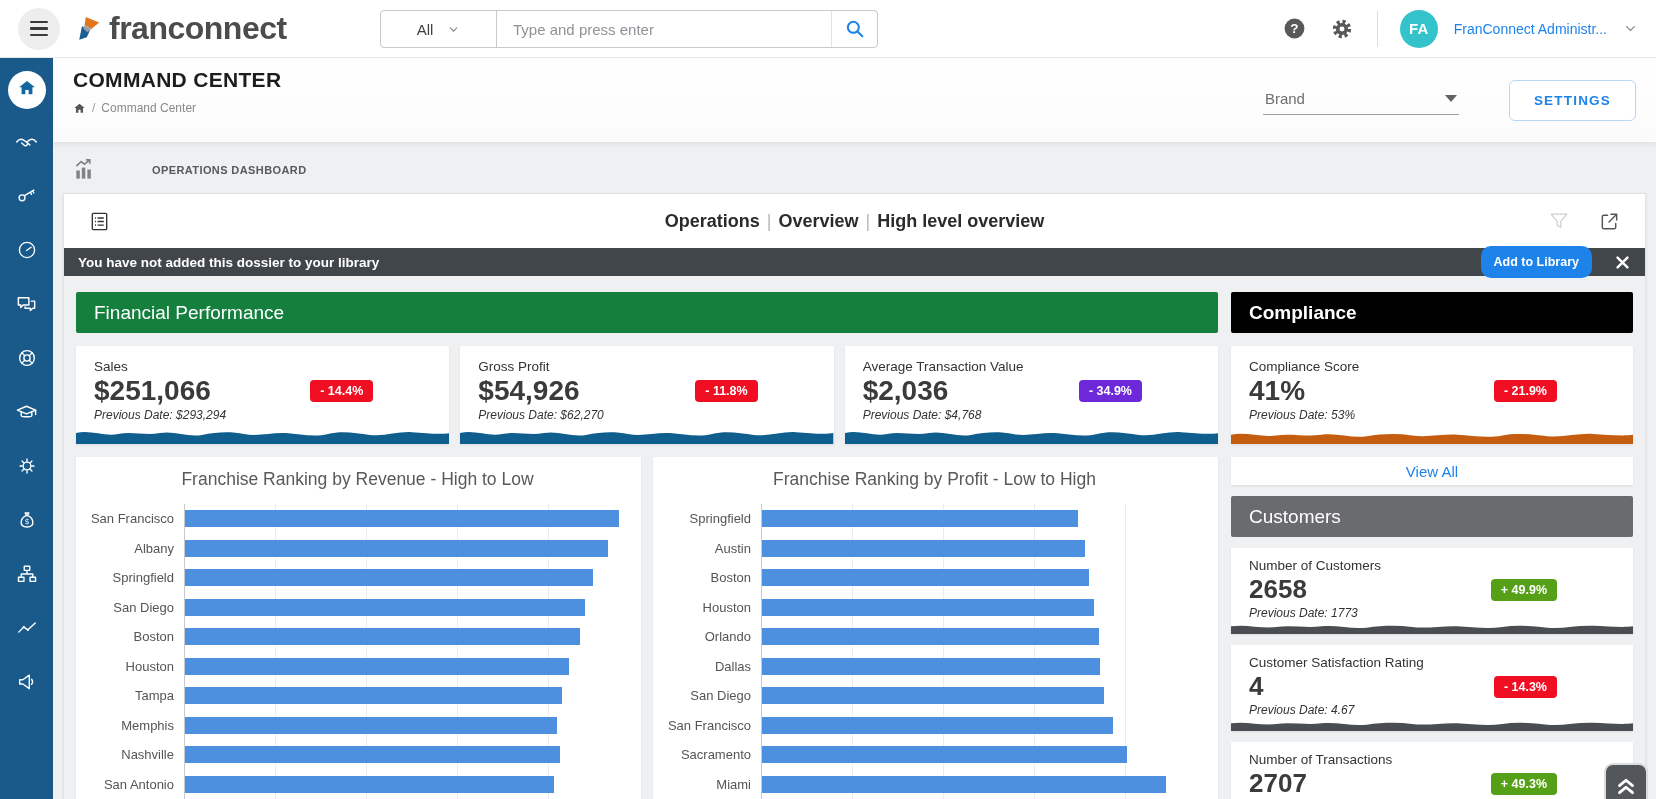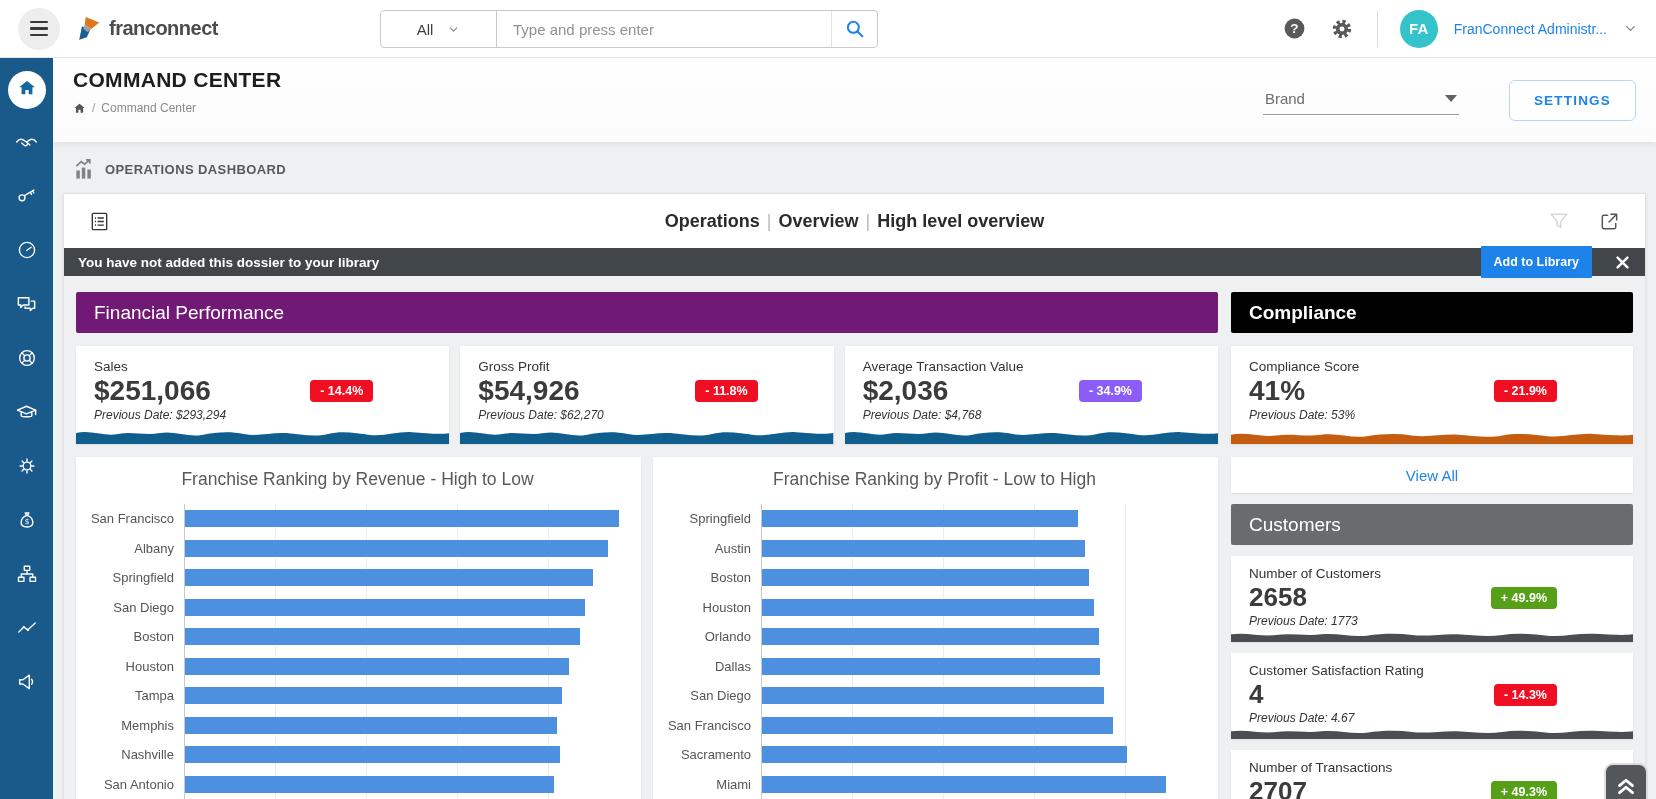--- a/index.html
+++ b/index.html
@@ -7,21 +7,21 @@
   body { font-family:"Liberation Sans","DejaVu Sans",sans-serif; background:#efefef; }
   .screen { position:relative; width:1656px; height:799px; overflow:hidden; background:#eef0f1; }
 
   
   .topbar { position:relative; z-index:20; height:58px; background:#fff; border-bottom:1px solid #e6e6e6;
             display:flex; align-items:center; padding:0 18px; }
   .burger { width:42px; height:42px; border-radius:50%; background:#ededed; display:flex; flex-direction:column;
             justify-content:center; align-items:center; gap:4px; cursor:pointer; flex:0 0 auto; }
   .burger i { display:block; width:18px; height:2.4px; background:#3a3a3a; border-radius:1px; }
   .logo { display:flex; align-items:center; gap:7px; margin-left:16px; }
-  .logo-text { font-size:20px; font-weight:600; color:#4a4c4e; letter-spacing:-0.5px; }
+  .logo-text { font-size:32px; font-weight:600; color:#4a4c4e; letter-spacing:-0.5px; }
   .searchbox { position:absolute; left:380px; top:10px; width:498px; height:38px; border:1px solid #c9c9c9;
                border-radius:4px; background:#fff; display:flex; align-items:center; }
   .search-scope { width:116px; height:100%; display:flex; align-items:center; justify-content:center; gap:14px;
                   border-right:1px solid #c9c9c9; color:#3f3f3f; font-size:15px; cursor:pointer; }
   .search-input { flex:1; border:none; outline:none; font-size:15px; padding:0 16px; color:#444;
                   font-family:inherit; background:transparent; }
   .search-input::placeholder { color:#8f9296; }
   .search-btn { width:46px; height:100%; display:flex; align-items:center; justify-content:center;
                 border-left:1px solid #e3e3e3; cursor:pointer; }
   .top-right { margin-left:auto; display:flex; align-items:center; gap:22px; }
@@ -49,35 +49,35 @@
   .head-right { margin-left:auto; display:flex; align-items:flex-start; gap:50px; padding-top:12px; }
   .brand-select { width:196px; border-bottom:1px solid #9d9d9d; display:flex; align-items:center;
                   justify-content:space-between; padding:4px 2px 7px 2px; color:#6e6e6e; font-size:15px;
                   cursor:pointer; margin-top:6px; }
   .caret-down { width:0; height:0; border-left:6px solid transparent; border-right:6px solid transparent;
                 border-top:7px solid #5f6368; }
   .settings-btn { background:#fff; border:1px solid #b9d7f3; border-radius:6px; color:#1d83ea; font-size:13.5px;
                   font-weight:bold; letter-spacing:1.2px; padding:12px 24px; cursor:pointer; font-family:inherit; }
 
   .ops-row { display:flex; align-items:center; gap:9px; margin:16px 20px 12px 20px; }
-  .ops-title { font-size:13px; font-weight:bold; color:#58595b; letter-spacing:.4px; }
+  .ops-title { font-size:11px; font-weight:bold; color:#58595b; letter-spacing:.4px;margin-left:47px; }
 
   
   .card { margin:0 10px; background:#fff; border:1px solid #e2e2e2; box-shadow:0 1px 3px rgba(0,0,0,.08);
           height:1200px; overflow:hidden; }
   .toolbar { height:54px; display:flex; align-items:center; padding:0 24px; position:relative; }
   .center-title { position:absolute; left:0; right:0; text-align:center; font-size:18px; color:#2b2b2b;
                   font-weight:600; pointer-events:none; }
   .center-title .sep { color:#b9b9b9; font-weight:400; padding:0 7px; }
   .toolbar-right { margin-left:auto; display:flex; align-items:center; gap:28px; z-index:2; }
   .notice { height:28px; background:#41464b; display:flex; align-items:center; padding:0 14px; }
   .notice-text { color:#fff; font-size:13.5px; font-weight:bold; }
   .notice-right { margin-left:auto; display:flex; align-items:center; gap:22px; }
   .add-lib-btn { background:#1d83ea; border:none; color:#fff; font-size:12.5px; font-weight:bold;
-                 border-radius:1px; padding:9px 13px; cursor:pointer; font-family:inherit; }
+                 border-radius:10px; padding:9px 13px; cursor:pointer; font-family:inherit; }
 
   .body-grid { background:#eef0f1; padding:16px 12px; display:grid; grid-template-columns:1fr 402px;
                gap:13px; align-items:start; }
   .col { display:flex; flex-direction:column; }
 
   .sec-head { height:41px; display:flex; align-items:center; padding-left:18px; color:#fff; font-size:19px;
               border-radius:2px; }
   .kpi-grid { display:grid; grid-template-columns:1fr 1fr 1fr; gap:11px; margin-top:13px; }
   .kpi-card { position:relative; background:#fff; height:98px; box-shadow:0 1px 2px rgba(0,0,0,.08);
               padding:13px 18px 0 18px; overflow:hidden; }
@@ -91,21 +91,21 @@
   .charts-row { display:grid; grid-template-columns:1fr 1fr; gap:12px; margin-top:13px; }
   .chart-card { background:#fff; box-shadow:0 1px 2px rgba(0,0,0,.08); height:560px; padding:12px 8px 0 6px; }
   .chart-title { text-align:center; font-size:17.5px; color:#58595b; margin-bottom:14px; }
   .crow { display:flex; align-items:center; height:29.5px; }
   .clabel { width:102px; flex:0 0 102px; text-align:right; padding-right:10px; font-size:13px; color:#555; }
   .cbar-area { flex:1; align-self:stretch; display:flex; align-items:center; border-left:1px solid #c9c9c9;
                background:repeating-linear-gradient(to right, transparent 0, transparent 90px, #ececec 90px, #ececec 91px);
                margin-right:6px; }
   .cbar { height:17px; background:#4d90e0; }
 
-  .view-all-card { background:#fff; height:36px; margin-top:13px; box-shadow:0 1px 2px rgba(0,0,0,.08);
+  .view-all-card { background:#fff; height:28px; margin-top:13px; box-shadow:0 1px 2px rgba(0,0,0,.08);
                    display:flex; align-items:center; justify-content:center; }
   .view-all-link { color:#1d83ea; font-size:15px; cursor:pointer; text-decoration:none; }
   .cust-head { margin-top:11px; }
   .cust-card { height:86px; margin-top:11px; padding-top:10px; }
   .cust-card .kpi-value { font-size:26px; }
 
   .scroll-top { position:absolute; right:8px; bottom:-16px; width:44px; height:52px; background:#53575c;
                 border:2px solid #dcdcdc; border-radius:9px; display:flex; align-items:flex-start;
                 justify-content:center; padding-top:6px; cursor:pointer; z-index:30; }
 </style>
@@ -315,21 +315,21 @@
           <button class="add-lib-btn">Add to Library</button>
           <svg width="17" height="17" viewBox="0 0 24 24" style="cursor:pointer">
             <path d="M5 5 L19 19 M19 5 L5 19" stroke="#fff" stroke-width="3.4" stroke-linecap="round"></path>
           </svg>
         </div>
       </div>
 
       <div class="body-grid">
 
         <div class="col">
-          <div class="sec-head" id="fin-head" style="background: #701a75; text-align: center;">Financial Performance</div>
+          <div class="sec-head" id="fin-head" style="background: #15803d; text-align: center;">Financial Performance</div>
           <div class="kpi-grid" id="fin-kpis">
               <div class="kpi-card">
                 <div class="kpi-label">Sales</div>
                 <div class="kpi-value-row">
                   <span class="kpi-value">$251,066</span>
                   <span class="badge" style="background:#ef0e22">- 14.4%</span>
                 </div>
                 <div class="kpi-prev">Previous Date: $293,294</div>
                 <svg class="wave" height="20" viewBox="0 0 400 22" preserveAspectRatio="none">
                   <path d="M0 10 C15 6 30 14 45 11 C60 8 75 13 90 10 C105 7 120 15 135 12 C150 9 165 8 180 11 C195 14 210 9 225 10 C240 11 255 15 270 11 C285 7 300 10 315 12 C330 14 345 8 360 9 C375 10 390 12 400 10 L400 22 L0 22 Z" fill="#0f5e8e"></path>
@@ -343,21 +343,21 @@
                 </div>
                 <div class="kpi-prev">Previous Date: $62,270</div>
                 <svg class="wave" height="20" viewBox="0 0 400 22" preserveAspectRatio="none">
                   <path d="M0 10 C15 6 30 14 45 11 C60 8 75 13 90 10 C105 7 120 15 135 12 C150 9 165 8 180 11 C195 14 210 9 225 10 C240 11 255 15 270 11 C285 7 300 10 315 12 C330 14 345 8 360 9 C375 10 390 12 400 10 L400 22 L0 22 Z" fill="#0f5e8e"></path>
                 </svg>
               </div>
               <div class="kpi-card">
                 <div class="kpi-label">Average Transaction Value</div>
                 <div class="kpi-value-row">
                   <span class="kpi-value">$2,036</span>
-                  <span class="badge" style="background:#8b5cf6">- 34.9%</span>
+                  <span class="badge" style="background:#6d28d9">- 34.9%</span>
                 </div>
                 <div class="kpi-prev">Previous Date: $4,768</div>
                 <svg class="wave" height="20" viewBox="0 0 400 22" preserveAspectRatio="none">
                   <path d="M0 10 C15 6 30 14 45 11 C60 8 75 13 90 10 C105 7 120 15 135 12 C150 9 165 8 180 11 C195 14 210 9 225 10 C240 11 255 15 270 11 C285 7 300 10 315 12 C330 14 345 8 360 9 C375 10 390 12 400 10 L400 22 L0 22 Z" fill="#0f5e8e"></path>
                 </svg>
               </div>
             </div>
           <div class="charts-row" id="charts">
               <div class="chart-card">
                 <div class="chart-title">Franchise Ranking by Revenue - High to Low</div>

